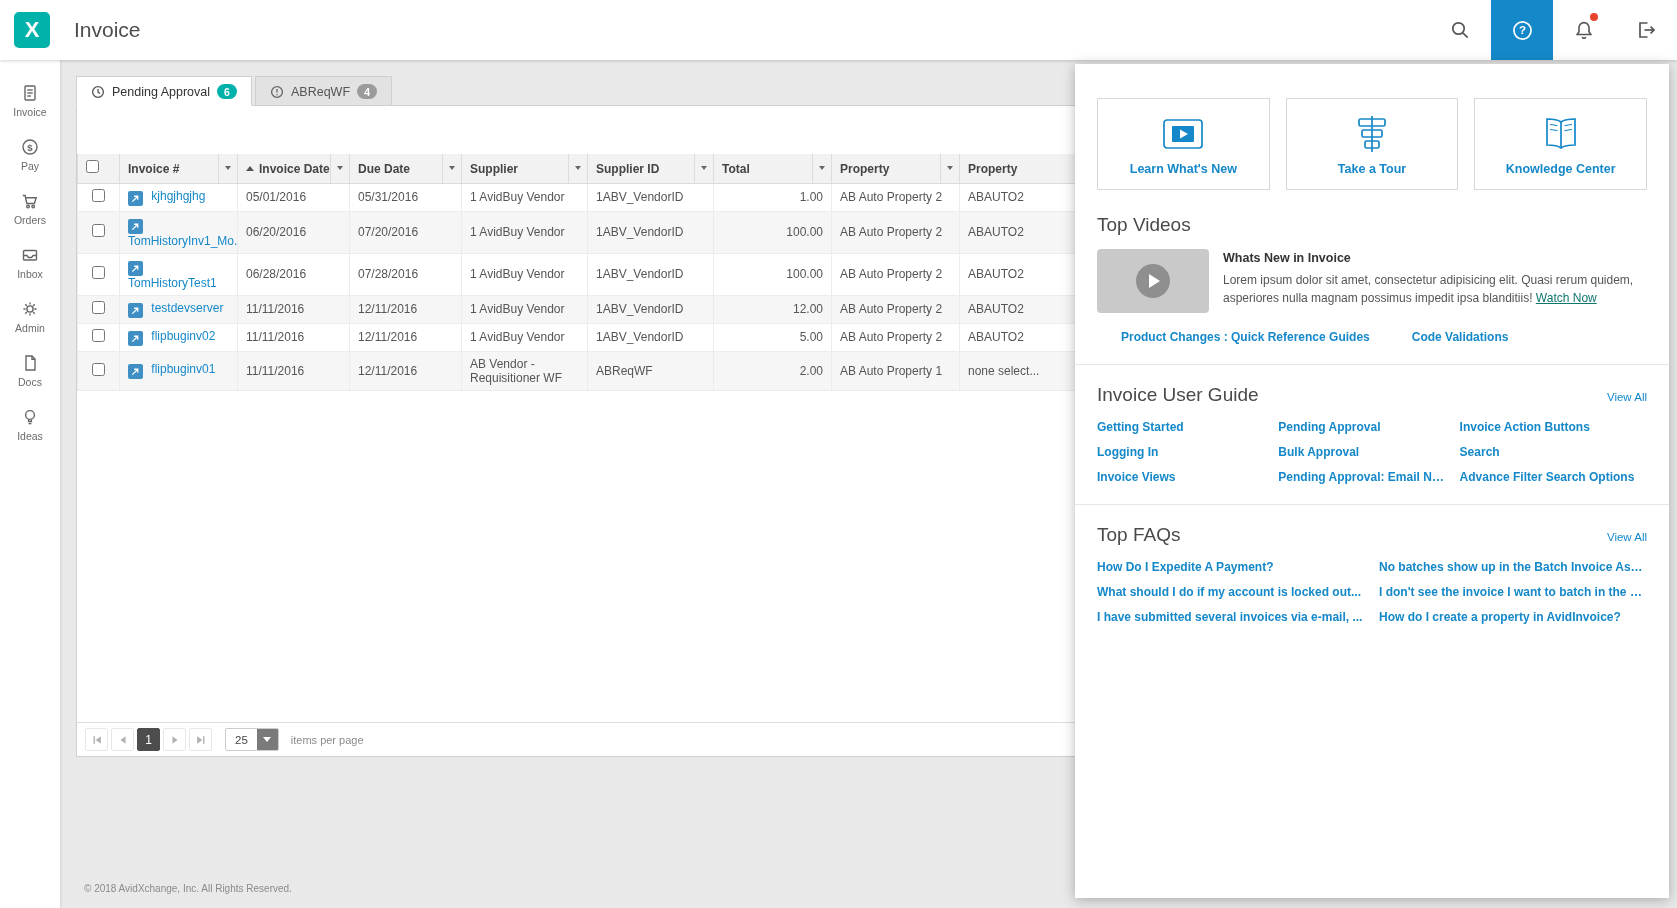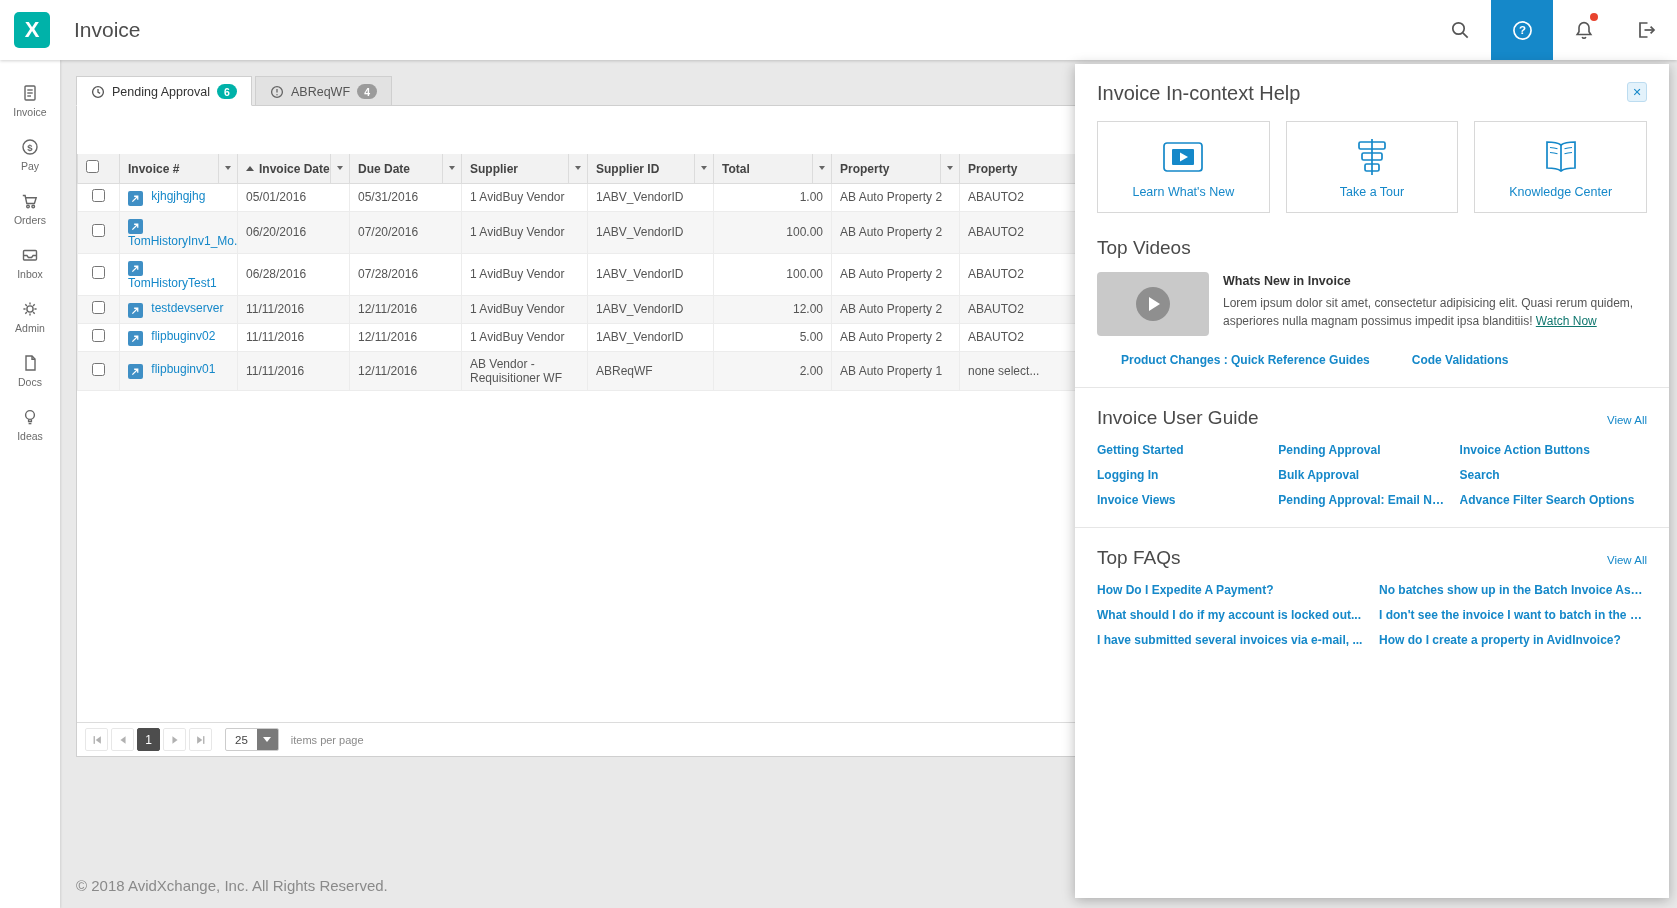--- a/index.html
+++ b/index.html
@@ -71,33 +71,33 @@
   .pg-btn.disabled { opacity:.45; }
   .pg-btn.current { background:#4d4d4d; border-color:#4d4d4d; color:#fff; font-size:12px; }
   .page-size { display:flex; align-items:center; margin-left:10px; border:1px solid #ccc; height:23px;
                border-radius:2px; overflow:hidden; background:#fff; cursor:pointer; }
   .page-size .val { padding:0 9px; font-size:11.5px; color:#444; }
   .page-size .dd { width:21px; height:100%; background:#7a7a7a; display:flex; align-items:center; justify-content:center; }
   .page-size .dd .tri { width:0; height:0; border-left:4px solid transparent; border-right:4px solid transparent;
                         border-top:5px solid #fff; }
   .items-label { margin-left:9px; color:#8a8a8a; }
 
-  .copyright { position:absolute; left:16px; bottom:14px; font-size:15px; color:#8a8a8a; }
+  .copyright { position:absolute; left:24px; bottom:14px; font-size:10px; color:#8a8a8a; }
 
   
   .help-panel { position:absolute; top:64px; left:1075px; right:8px; bottom:10px; background:#fff;
                 box-shadow:0 2px 12px rgba(0,0,0,.28); z-index:40; padding:18px 22px; overflow:hidden; }
   .hp-header { display:flex; justify-content:space-between; align-items:flex-start; }
   .hp-title { font-size:20px; font-weight:normal; color:#4a4a4a; }
   .hp-close { width:20px; height:20px; background:#e3f2fb; border:1px solid #bcdcf0; border-radius:3px;
               color:#1588c9; font-size:11px; line-height:1; display:flex; align-items:center; justify-content:center;
               cursor:pointer; }
   .hp-cards { display:flex; gap:16px; margin-top:16px; }
   .hp-card { flex:1; height:92px; border:1px solid #d8d8d8; background:#fff; display:flex; flex-direction:column;
-             align-items:center; justify-content:center; gap:7px; cursor:pointer; }
+             align-items:center; justify-content:center; gap:7px; cursor:pointer;font-weight:bold; }
   .hp-card .lbl { color:#1588c9; font-size:12.5px; }
   .hp-h2 { font-size:19px; font-weight:normal; color:#4a4a4a; }
   .tv-head { margin-top:24px; }
   .video-row { display:flex; gap:14px; margin-top:13px; }
   .thumb { width:112px; height:64px; background:#c9c9c9; border-radius:4px; position:relative; flex:none; cursor:pointer; }
   .play { position:absolute; inset:0; margin:auto; width:34px; height:34px; border-radius:50%; background:#8f8f8f;
           display:flex; align-items:center; justify-content:center; }
   .play .tri { width:0; height:0; border-top:7px solid transparent; border-bottom:7px solid transparent;
                border-left:11px solid #fff; margin-left:3px; }
   .video-info { font-size:12px; color:#555; line-height:1.5; }
@@ -445,26 +445,20 @@
             </span>
         </div>
         <span class="items-label">items per page</span>
       </div>
     </div>
 
     <div class="copyright">© 2018 AvidXchange, Inc. All Rights Reserved.</div>
   </main>
 
   <aside class="help-panel">
-    <div class="hp-header">
-      <h2 class="hp-title">Invoice In-context Help</h2>
-      <div class="hp-close">
-        <span>✕</span>
-      </div>
-    </div>
 
     <div class="hp-cards">
       <div class="hp-card">
         <svg width="46" height="42" viewBox="0 0 44 42" fill="none" stroke="#1588c9" stroke-width="1.7">
           <rect x="3" y="7" width="38" height="28" rx="3"></rect>
           <rect x="11" y="13" width="22" height="16" rx="1" fill="#1588c9" stroke="none"></rect>
           <path d="M19 16.5l8 4.5-8 4.5z" fill="#fff" stroke="none"></path>
         </svg>
         <span class="lbl">Learn What's New</span>
       </div>

